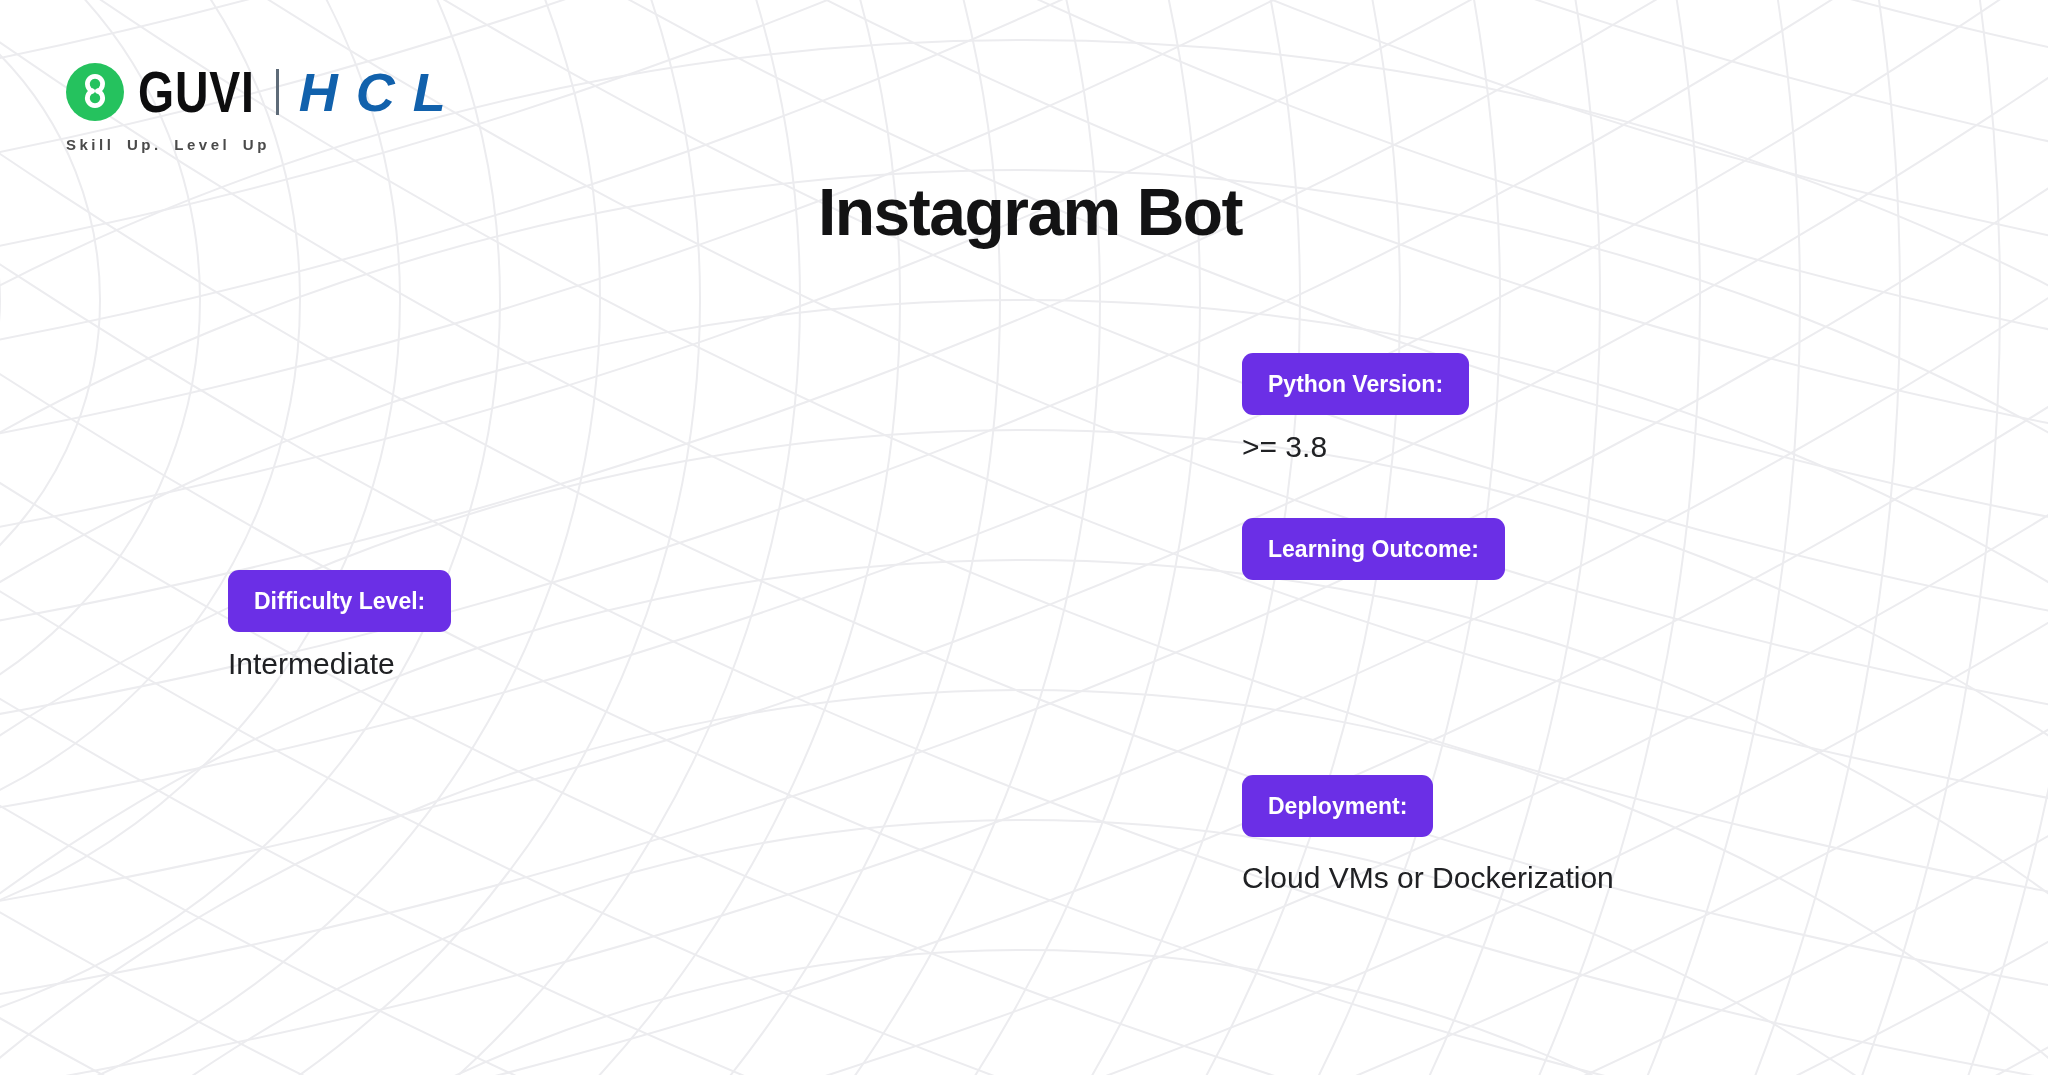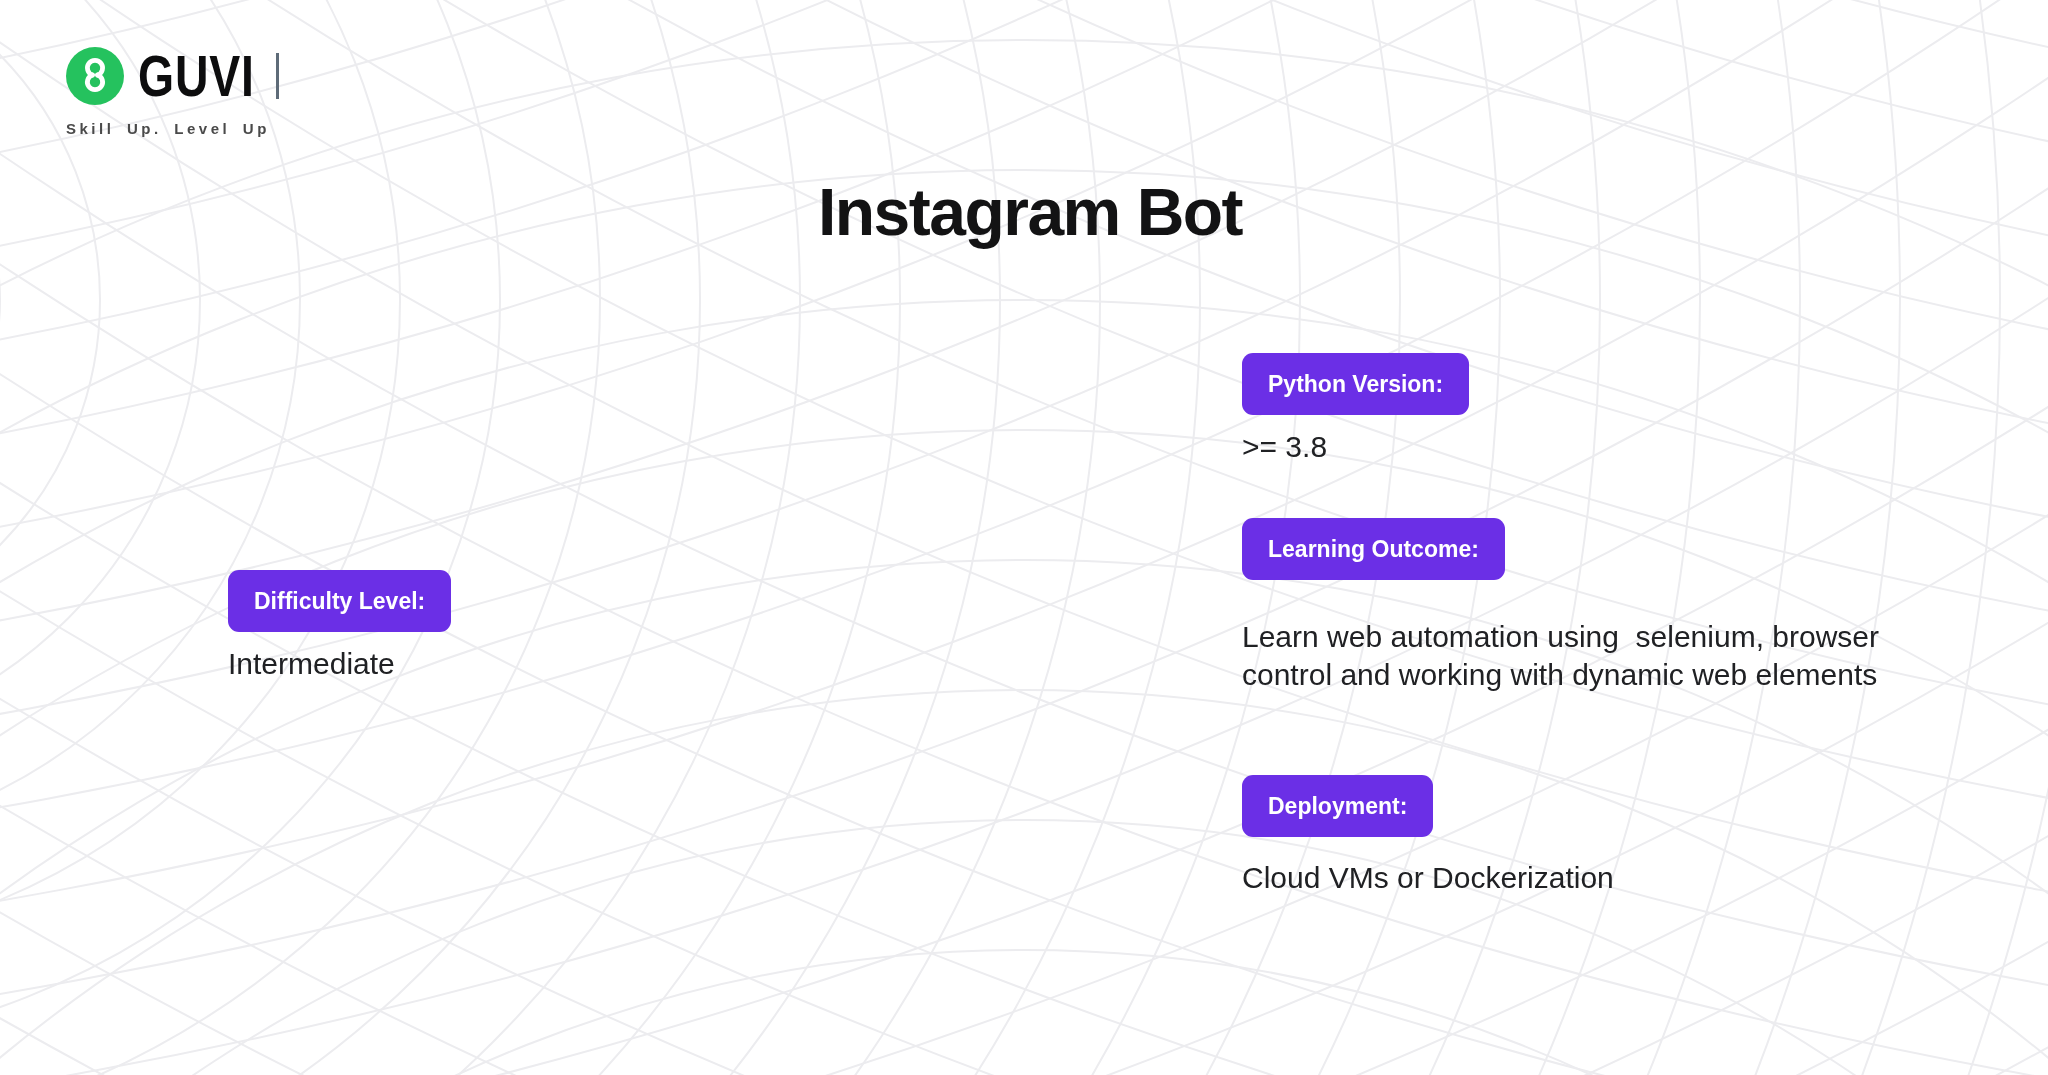--- a/index.html
+++ b/index.html
@@ -10,21 +10,21 @@
     font-family:"Liberation Sans","DejaVu Sans",sans-serif;
     position:relative;
   }
   .stage{position:absolute; inset:0; width:2048px; height:1075px; overflow:hidden;}
 
   
   #bg{position:absolute; left:0; top:0; width:2048px; height:1075px; pointer-events:none;}
 
   
   .brand{position:absolute; left:66px; top:46px;}
-  .brand-row{display:flex; align-items:center; height:60px;}
+  .brand-row{display:flex; align-items:center; height:60px;margin-top:16px;}
   .g-circle{
     width:58px; height:58px; border-radius:50%;
     background:var(--guvi_green,#25C25E);
     display:inline-flex; align-items:center; justify-content:center;
     flex:0 0 auto;
   }
   .guvi-word{
     display:inline-block;
     margin-left:14px; margin-right:-28px;
     font-size:58px; font-weight:bold; color:#0d0d0e;
@@ -168,41 +168,41 @@
       <span class="g-circle">
         <svg width="58" height="58" viewBox="0 0 58 58">
           <g fill="none" stroke="#ffffff" stroke-width="4.8" stroke-linecap="round">
             <path d="M 26.4 28.1 A 7.6 7.6 0 1 1 31.6 28.1"></path>
             <path d="M 31.6 27.9 A 7.6 7.6 0 1 1 26.4 27.9"></path>
           </g>
         </svg>
       </span>
       <span class="guvi-word">GUVI</span>
       <span class="brand-divider"></span>
+      <span class="hcl-word">HCL</span>
     </div>
     <div class="tagline">Skill Up. Level Up</div>
   </header>
 
   <h1 class="page-title">Instagram Bot</h1>
 
 
   <div class="group g-dl">
     <span class="badge">Difficulty Level:</span>
     <div class="value">Intermediate</div>
   </div>
 
 
   <div class="group g-pv">
     <span class="badge">Python Version:</span>
     <div class="value">&gt;= 3.8</div>
   </div>
 
   <div class="group g-lo">
     <span class="badge">Learning Outcome:</span>
-    <div class="value">Learn web automation using  selenium, browser control and working with dynamic web elements</div>
   </div>
 
   <div class="group g-dep">
     <span class="badge">Deployment:</span>
     <div class="value">Cloud VMs or Dockerization</div>
   </div>
 
 </div>
 
 </body></html>

